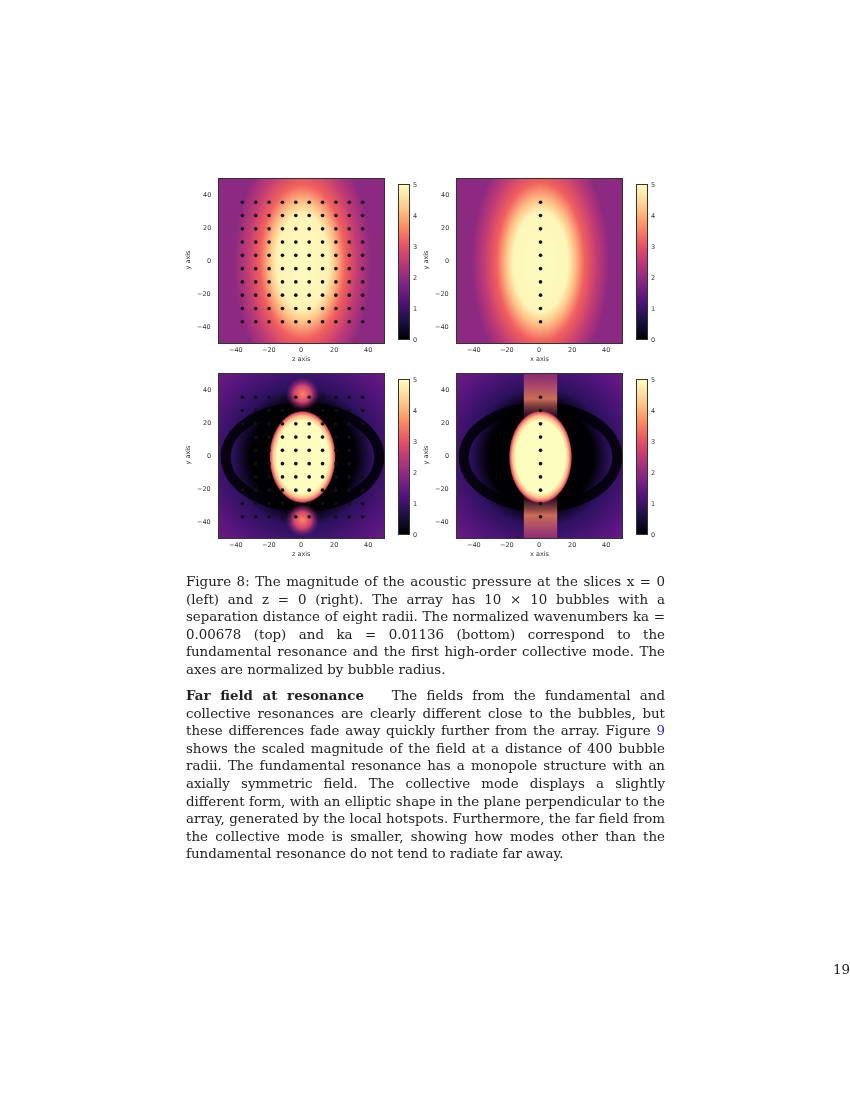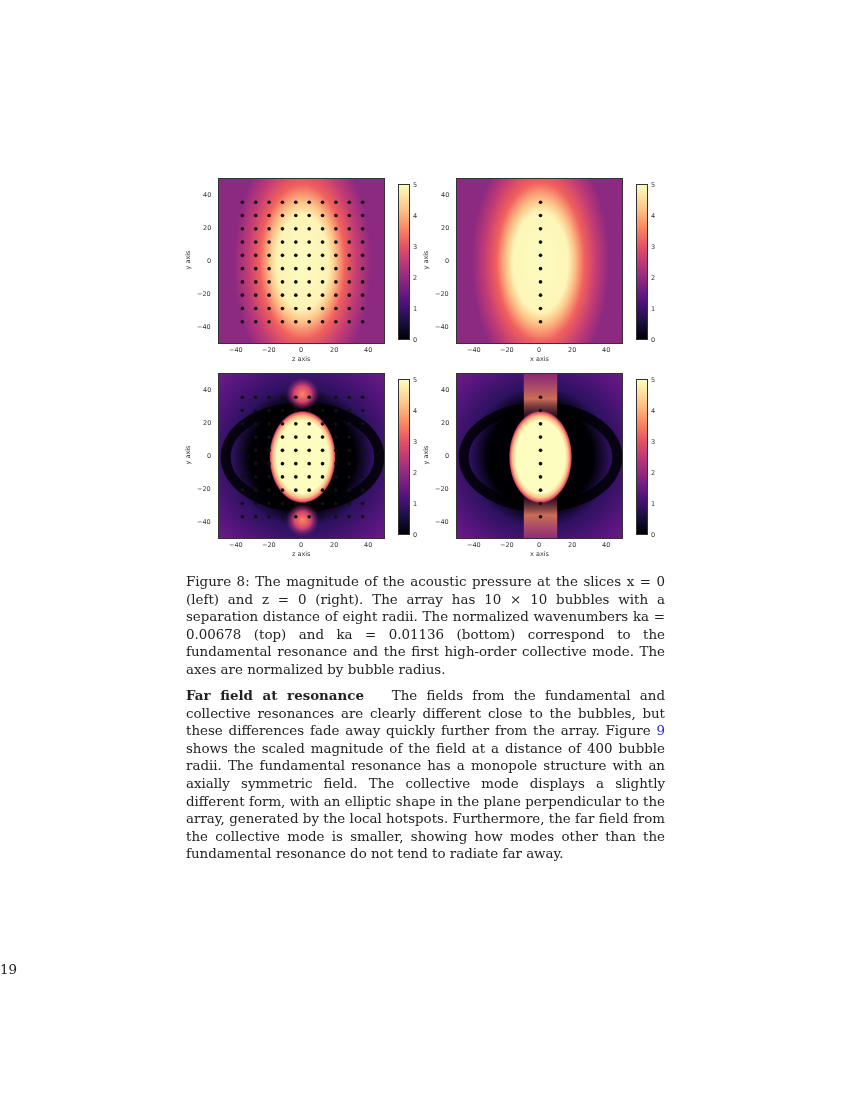--- a/index.html
+++ b/index.html
@@ -10,21 +10,21 @@
   .plot svg { display:block; }
   .cbar { position:absolute; width:12px; height:156px; border:1px solid #333; box-sizing:border-box;
     background:linear-gradient(to top,#000004 0%,#1c1044 12%,#4f127b 24%,#812581 36%,#b5367a 48%,#e55064 60%,#fb8761 72%,#fec287 84%,#fcfdbf 100%); }
   .tick { position:absolute; font-family:"DejaVu Sans", sans-serif; font-size:6.5px; color:#333; white-space:nowrap; }
   .axlabel { position:absolute; font-family:"DejaVu Sans", sans-serif; font-size:6.5px; color:#333; white-space:nowrap; }
   .ylab { transform:rotate(-90deg); transform-origin:center; }
   .caption { position:absolute; left:186px; top:573px; width:479px; font-size:13.4px; line-height:17.6px; text-align:justify; }
   .body-para { position:absolute; left:186px; top:687px; width:479px; font-size:13.4px; line-height:17.6px; text-align:justify; }
   .body-para b { font-weight:bold; }
   .ref { color:#2b2bc4; }
-  .pagenum { position:absolute; left:0; width:850px; top:962px; text-align:left; font-size:13.4px; }
+  .pagenum { position:absolute; left:0; width:850px; top:962px; text-align:right; font-size:13.4px; }
 </style>
 </head>
 <body>
 
 <div class="figure">
 
   <div class="panel" style="left:0;top:0;">
     <div class="plot" style="left:33px;top:8px;">
       <svg width="167" height="166" viewBox="0 0 100 100" preserveAspectRatio="none">
         <defs>

